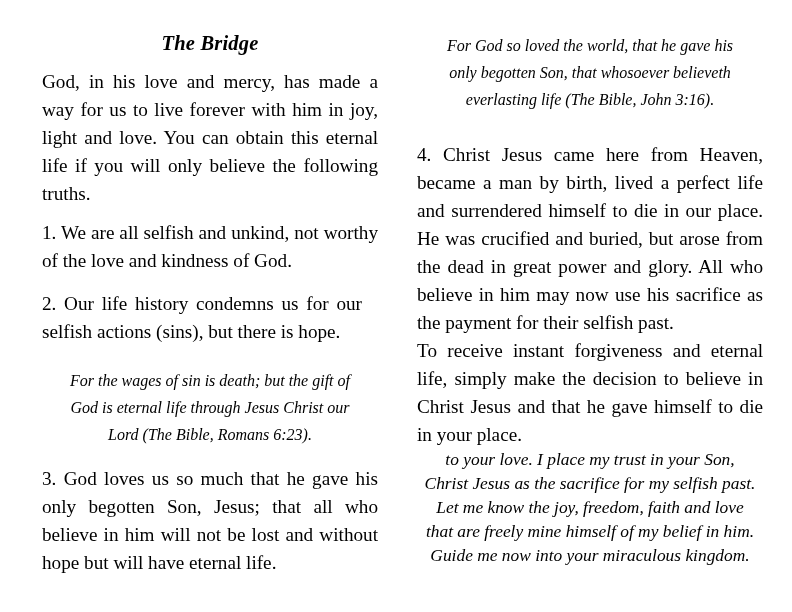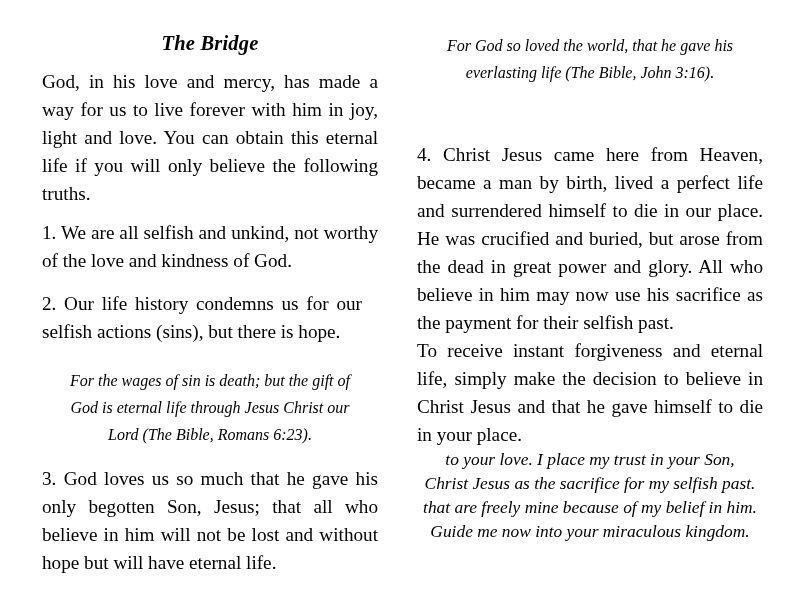--- a/index.html
+++ b/index.html
@@ -124,30 +124,32 @@
 
     <p class="body-par last-left t-p4">3.  God loves us so much that he gave his only begotten Son, Jesus; that all who believe in him will not be lost and without hope but will have eternal life.</p>
 
   </div>
 
   <div class="column col-right">
 
     <div class="quote r-q0">
       <span class="quote-lines">
         <span class="quote-line center">For God so loved the world, that he gave his</span>
+        <span class="quote-line center">only begotten Son, that whosoever believeth</span>
         <span class="quote-line center">everlasting life (The Bible, John 3:16).</span>
       </span>
     </div>
 
     <p class="body-par r-p1">4.  Christ Jesus came here from Heaven, became a man by birth, lived a perfect life and surrendered himself to die in our place. He was crucified and buried, but arose from the dead in great power and glory. All who believe in him may now use his sacrifice as the payment for their selfish past.</p>
 
     <p class="body-par r-p2">To receive instant forgiveness and eternal life, simply make the decision to believe in Christ Jesus and that he gave himself to die in your place.</p>
 
     <div class="prayer r-prayer">
       <span class="prayer-line">to your love. I place my trust in your Son,</span>
       <span class="prayer-line">Christ Jesus as the sacrifice for my selfish past.</span>
-      <span class="prayer-line">that are freely mine because of my belief in him.</span>
+      <span class="prayer-line">Let me know the joy, freedom, faith and love</span>
+      <span class="prayer-line">that are freely mine himself of my belief in him.</span>
       <span class="prayer-line">Guide me now into your miraculous kingdom.</span>
     </div>
 
   </div>
 
 </div>
 
 </body></html>

